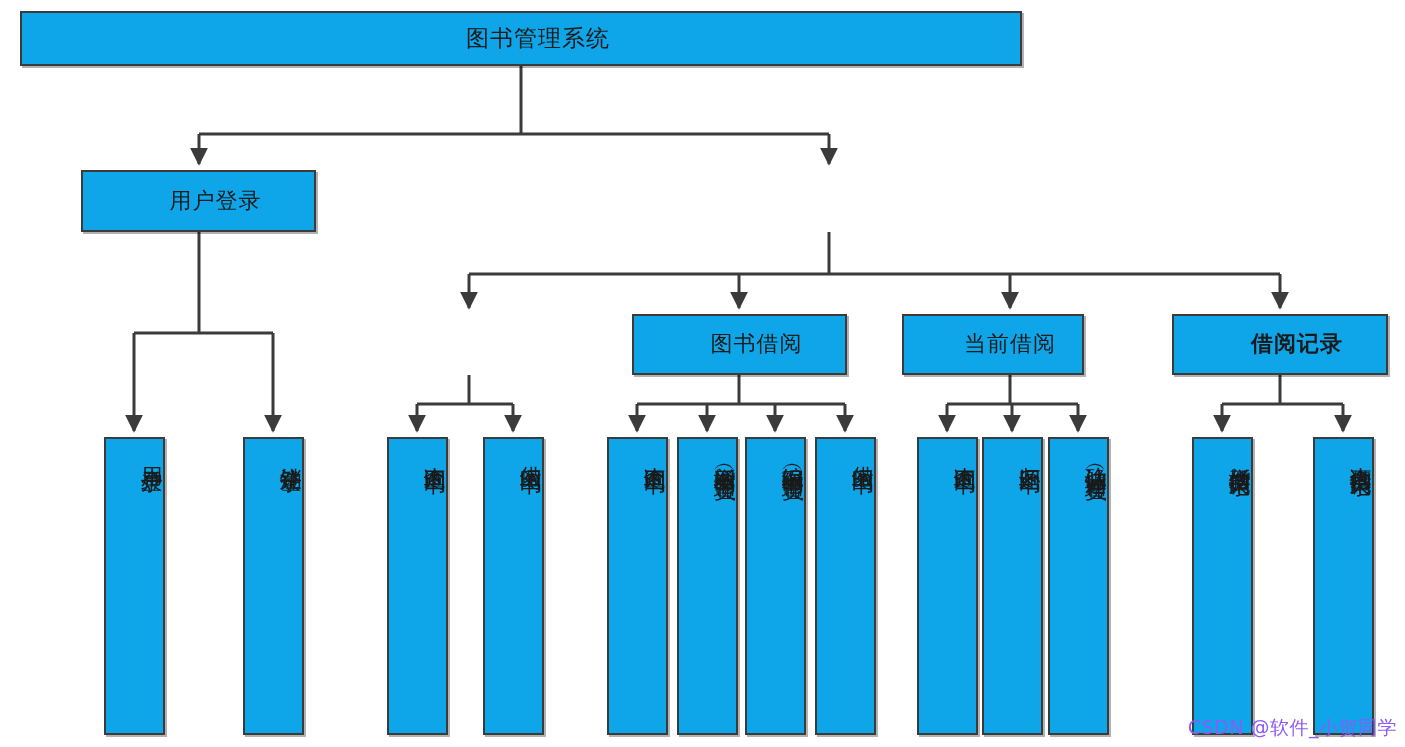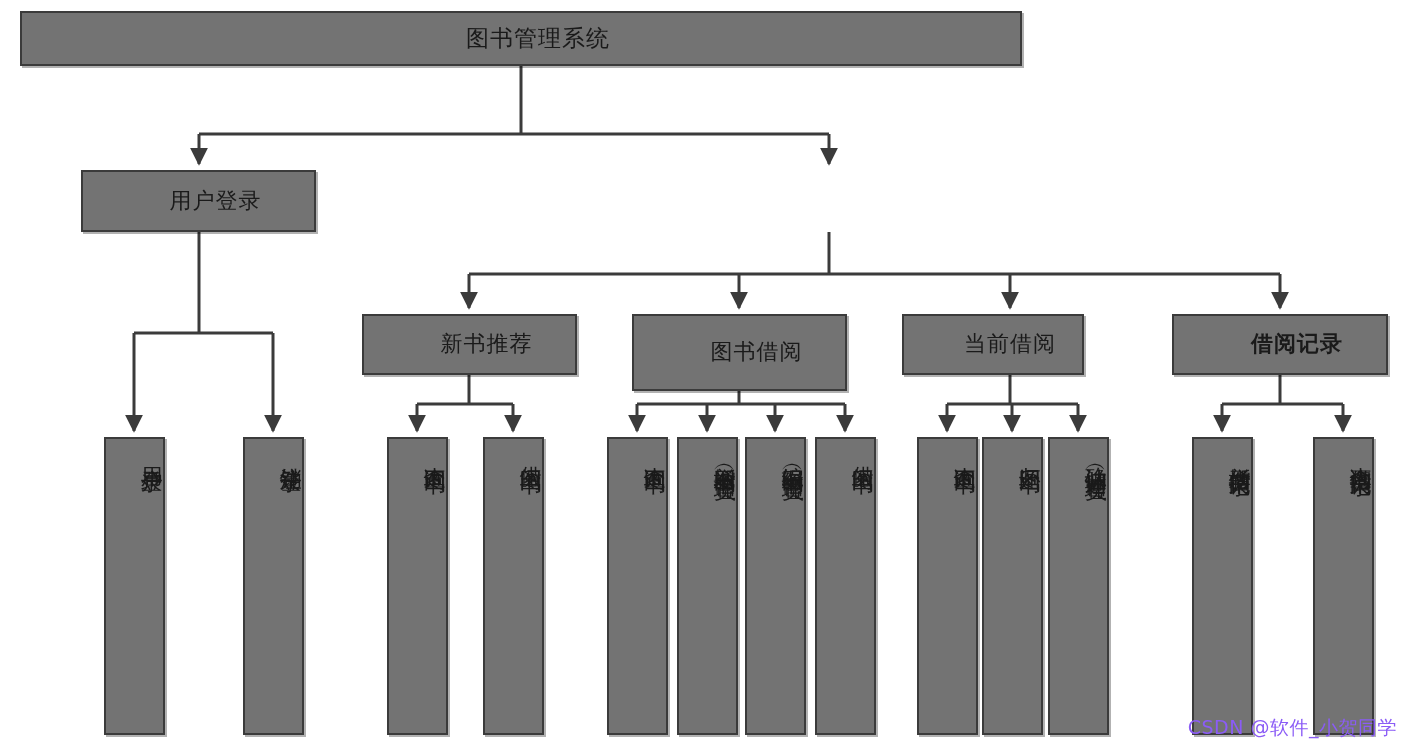--- a/index.html
+++ b/index.html
@@ -23,21 +23,21 @@
     left: 0;
     top: 0;
     width: 1405px;
     height: 747px;
     pointer-events: none;
   }
   .node {
     position: absolute;
     box-sizing: border-box;
     border: 2px solid #3b3b3b;
-    background: #737373;
+    background: #0ea5e9;
     display: flex;
     align-items: center;
     justify-content: center;
     box-shadow: 2px 2px 0 0 rgba(0,0,0,0.30);
     z-index: 2;
     padding-left: 34px;
   }
   .node .label {
     color: #1a1a1a;
     font-size: 22px;
@@ -126,24 +126,21 @@
   </svg>
 
   <div class="node root" style="left:20px; top:11px; width:1002px; height:55px;">
     <span class="label">图书管理系统</span>
   </div>
 
   <div class="node" style="left:81px; top:170px; width:235px; height:62px;">
     <span class="label">用户登录</span>
   </div>
 
-  <div class="node" style="left:362px; top:314px; width:215px; height:61px;">
-    <span class="label">新书推荐</span>
-  </div>
-  <div class="node" style="left:632px; top:314px; width:215px; height:77px;">
+  <div class="node" style="left:632px; top:314px; width:215px; height:61px;">
     <span class="label">图书借阅</span>
   </div>
   <div class="node" style="left:902px; top:314px; width:182px; height:61px;">
     <span class="label">当前借阅</span>
   </div>
   <div class="node" style="left:1172px; top:314px; width:216px; height:61px;font-weight:bold;">
     <span class="label">借阅记录</span>
   </div>
 
   <div class="node leaf" style="left:104px; top:437px; width:61px; height:298px;">

